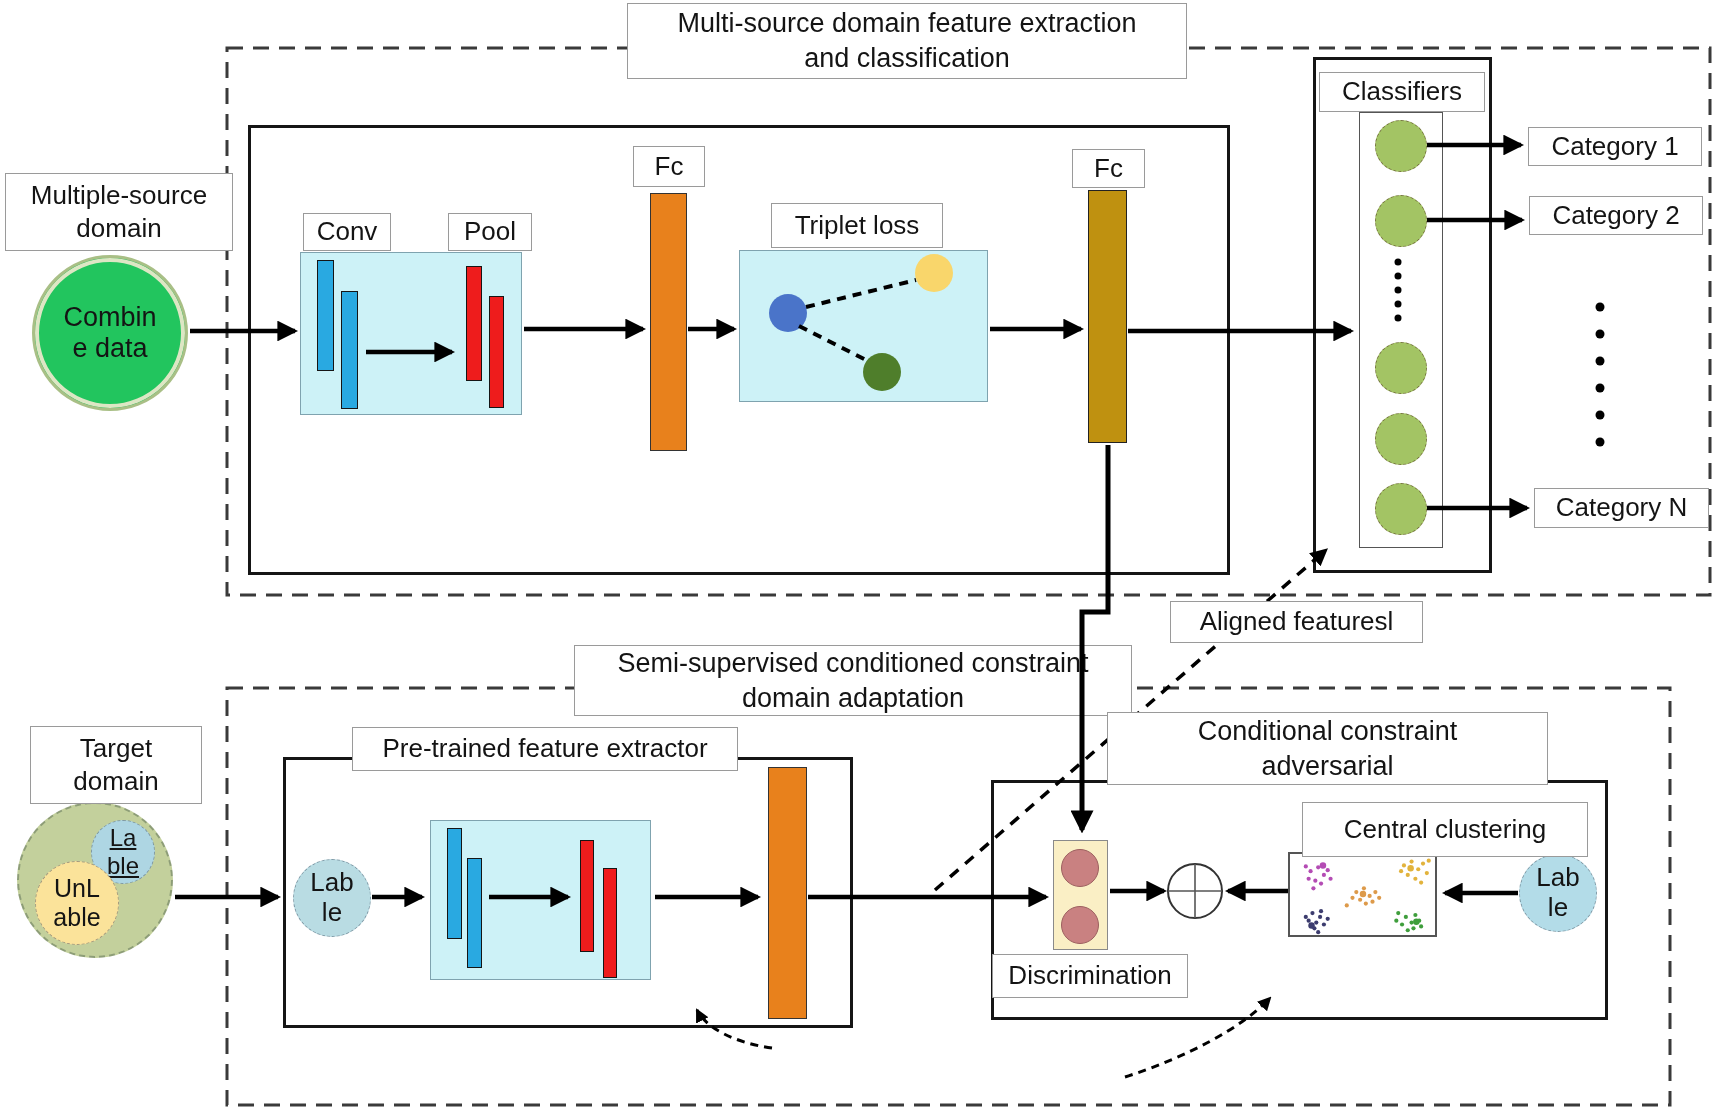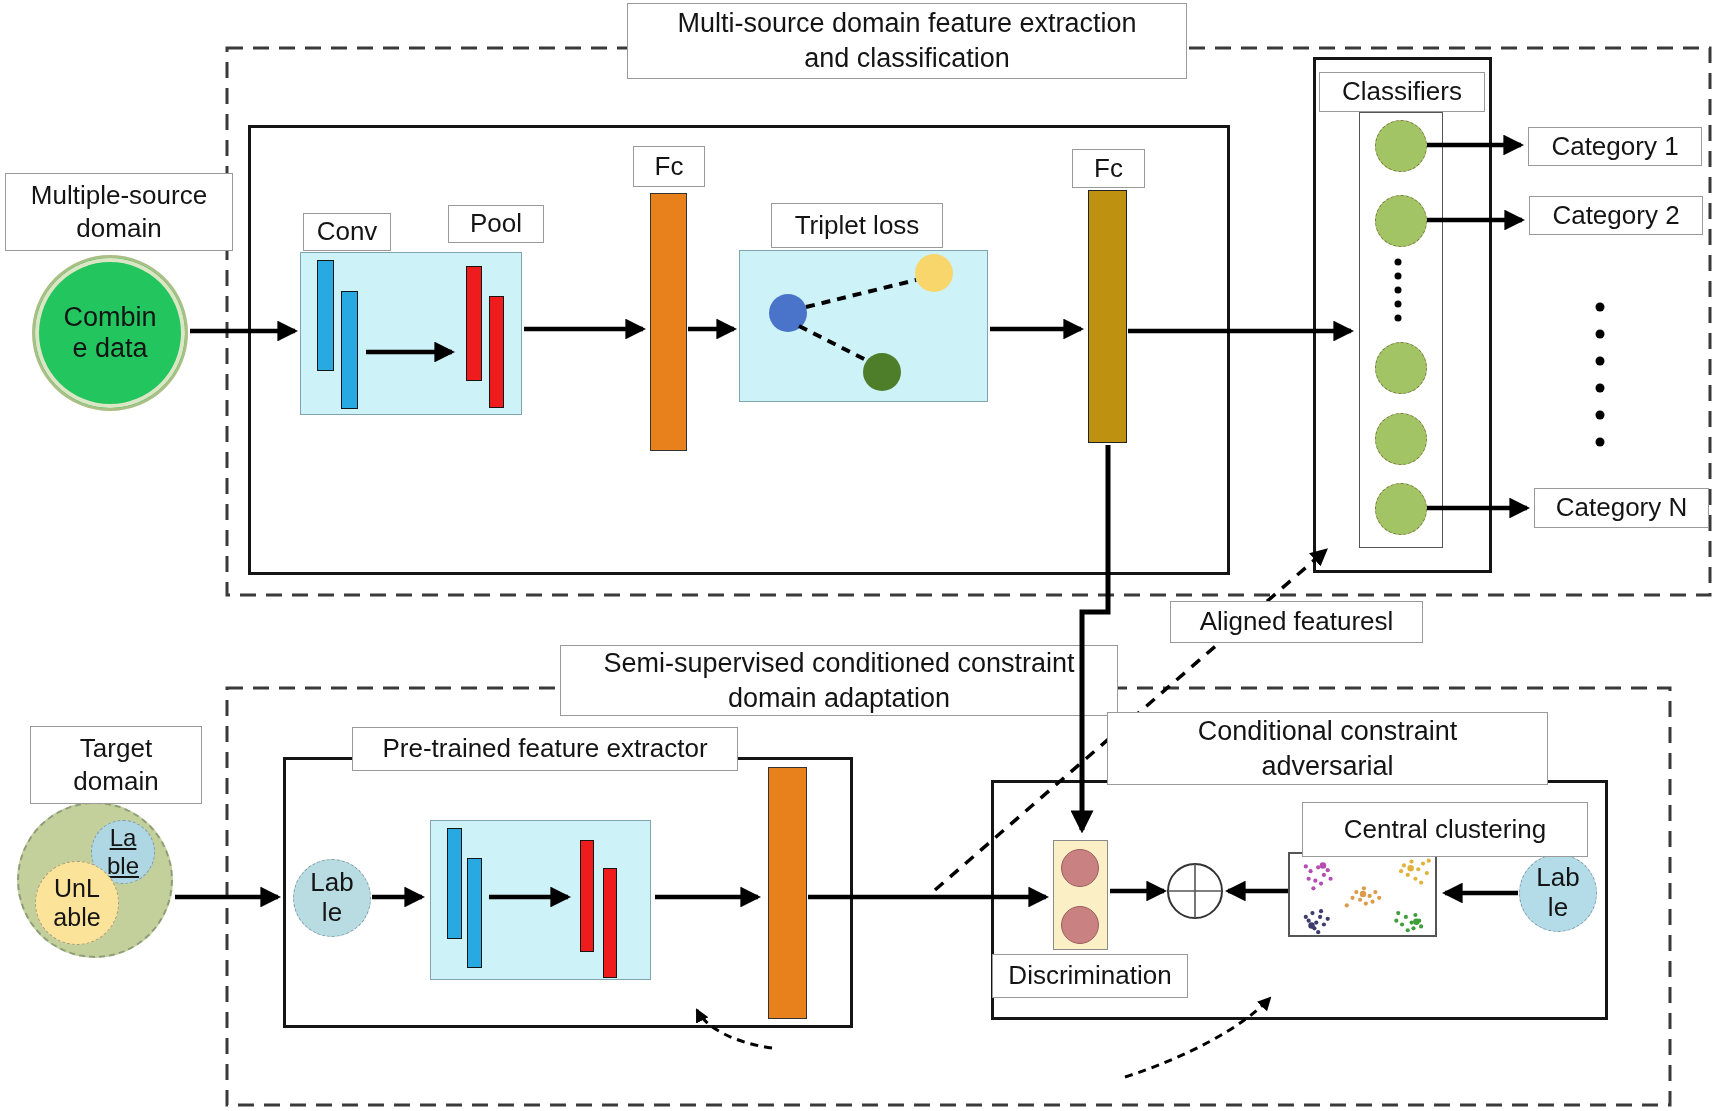--- a/index.html
+++ b/index.html
@@ -58,21 +58,21 @@
 and classification</div>
 
   <div class="abs lbl" style="left:5px;top:173px;width:228px;height:78px;">Multiple-source
 domain</div>
   <div class="abs circ combine" style="left:32px;top:255px;width:156px;height:156px;">Combin
 e data</div>
 
   <div class="abs solid-box" style="left:248px;top:125px;width:982px;height:450px;"></div>
 
   <div class="abs lbl" style="left:303px;top:213px;width:88px;height:38px;">Conv</div>
-  <div class="abs lbl" style="left:448px;top:205px;width:96px;height:38px;">Pool</div>
+  <div class="abs lbl" style="left:448px;top:213px;width:84px;height:38px;">Pool</div>
   <div class="abs cyanbox" style="left:300px;top:252px;width:222px;height:163px;"></div>
   <div class="abs bar blue" style="left:317px;top:260px;width:17px;height:111px;"></div>
   <div class="abs bar blue" style="left:341px;top:291px;width:17px;height:118px;"></div>
   <div class="abs bar red" style="left:466px;top:266px;width:16px;height:115px;"></div>
   <div class="abs bar red" style="left:489px;top:296px;width:15px;height:112px;"></div>
 
   <div class="abs lbl" style="left:633px;top:146px;width:72px;height:41px;">Fc</div>
   <div class="abs bar orange" style="left:650px;top:193px;width:37px;height:258px;"></div>
 
   <div class="abs lbl" style="left:771px;top:203px;width:172px;height:45px;">Triplet loss</div>
@@ -93,21 +93,21 @@
       <div class="gcirc" style="top: 300px;"></div>
       <div class="gcirc" style="top: 370px;"></div>
     </div>
 
   <div class="abs lbl" style="left:1528px;top:127px;width:174px;height:39px;">Category 1</div>
   <div class="abs lbl" style="left:1529px;top:196px;width:174px;height:39px;">Category 2</div>
   <div class="abs lbl" style="left:1534px;top:488px;width:175px;height:40px;">Category N</div>
 
   <div class="abs lbl" style="left:1170px;top:601px;width:253px;height:42px;">Aligned featuresl</div>
 
-  <div class="abs lbl big" style="left:560px;top:645px;width:558px;height:71px;">Semi-supervised conditioned constraint
+  <div class="abs lbl big" style="left:574px;top:645px;width:558px;height:71px;">Semi-supervised conditioned constraint
 domain adaptation</div>
 
   <div class="abs lbl" style="left:30px;top:726px;width:172px;height:78px;">Target
 domain</div>
   <div class="abs circ target-big" style="left:17px;top:802px;width:156px;height:156px;"></div>
   <div class="abs circ lable-blue" style="left:91px;top:820px;width:64px;height:64px;text-decoration:underline;">La
 ble</div>
   <div class="abs circ unlable" style="left:35px;top:861px;width:84px;height:84px;">UnL
 able</div>
 

